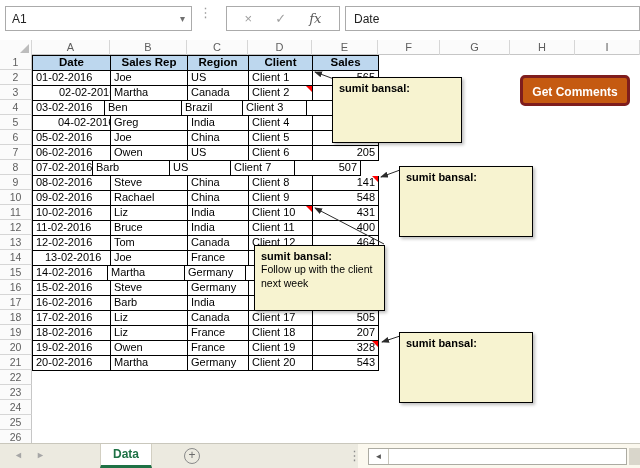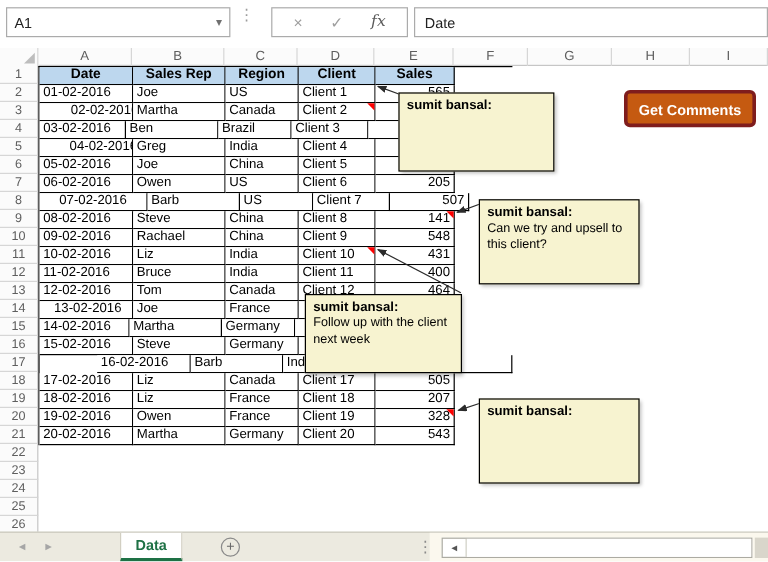--- a/index.html
+++ b/index.html
@@ -188,21 +188,21 @@
         <div class="tcell num" style="width: 66px; text-align: right;"></div>
       </div>
       <div class="trow">
         <div class="tcell" style="width: 78px; text-align: left;">06-02-2016</div>
         <div class="tcell" style="width: 77px; text-align: left;">Owen</div>
         <div class="tcell" style="width: 61px; text-align: left;">US</div>
         <div class="tcell" style="width: 64px; text-align: left;">Client 6</div>
         <div class="tcell num" style="width: 66px; text-align: right;">205</div>
       </div>
       <div class="trow">
-        <div class="tcell" style="width: 90px; text-align: center;">07-02-2016</div>
+        <div class="tcell" style="width: 60px; text-align: center;">07-02-2016</div>
         <div class="tcell" style="width: 77px; text-align: left;">Barb</div>
         <div class="tcell" style="width: 61px; text-align: left;">US</div>
         <div class="tcell" style="width: 64px; text-align: left;">Client 7</div>
         <div class="tcell num" style="width: 66px; text-align: right;">507</div>
       </div>
       <div class="trow">
         <div class="tcell" style="width: 78px; text-align: left;">08-02-2016</div>
         <div class="tcell" style="width: 77px; text-align: left;">Steve</div>
         <div class="tcell" style="width: 61px; text-align: left;">China</div>
         <div class="tcell" style="width: 64px; text-align: left;">Client 8</div>
@@ -251,21 +251,21 @@
         <div class="tcell num" style="width: 66px; text-align: right;"></div>
       </div>
       <div class="trow">
         <div class="tcell" style="width: 78px; text-align: left;">15-02-2016</div>
         <div class="tcell" style="width: 77px; text-align: left;">Steve</div>
         <div class="tcell" style="width: 61px; text-align: left;">Germany</div>
         <div class="tcell" style="width: 64px; text-align: left;"></div>
         <div class="tcell num" style="width: 66px; text-align: right;"></div>
       </div>
       <div class="trow">
-        <div class="tcell" style="width: 78px; text-align: left; margin-left: 48px;">16-02-2016</div>
+        <div class="tcell" style="width: 78px; text-align: left;">16-02-2016</div>
         <div class="tcell" style="width: 77px; text-align: left;">Barb</div>
         <div class="tcell" style="width: 61px; text-align: left;">India</div>
         <div class="tcell" style="width: 64px; text-align: left;"></div>
         <div class="tcell num" style="width: 66px; text-align: right;"></div>
       </div>
       <div class="trow">
         <div class="tcell" style="width: 78px; text-align: left;">17-02-2016</div>
         <div class="tcell" style="width: 77px; text-align: left;">Liz</div>
         <div class="tcell" style="width: 61px; text-align: left;">Canada</div>
         <div class="tcell" style="width: 64px; text-align: left;">Client 17</div>
@@ -308,21 +308,21 @@
       </marker>
     </defs>
   <line x1="334" y1="79" x2="315" y2="72" stroke="#2b2b2b" stroke-width="1" marker-end="url(#ah)"></line>
       <line x1="400" y1="170" x2="381" y2="177" stroke="#2b2b2b" stroke-width="1" marker-end="url(#ah)"></line>
       <line x1="384" y1="244" x2="315" y2="208" stroke="#2b2b2b" stroke-width="1" marker-end="url(#ah)"></line>
       <line x1="400" y1="336" x2="382" y2="342" stroke="#2b2b2b" stroke-width="1" marker-end="url(#ah)"></line>
     </svg>
 
   <div id="comments-layer">
       <div class="comment-box" style="left: 332px; top: 77px; width: 130px; height: 66px;"><span class="author">sumit bansal:</span></div>
-      <div class="comment-box" style="left: 399px; top: 166px; width: 134px; height: 71px;"><span class="author">sumit bansal:</span><span>Can we try and upsell to this client?</span></div>
+      <div class="comment-box" style="left: 399px; top: 166px; width: 134px; height: 71px;"><span class="author">sumit bansal:</span></div>
       <div class="comment-box" style="left: 254px; top: 245px; width: 131px; height: 66px;"><span class="author">sumit bansal:</span><span>Follow up with the client next week</span></div>
       <div class="comment-box" style="left: 399px; top: 332px; width: 134px; height: 71px;"><span class="author">sumit bansal:</span></div>
     </div>
 
   <div id="get-comments">Get Comments</div>
 
   <div id="tabbar">
     <div class="right-bg"></div>
     <span class="navarr" style="left:14px">◄</span>
     <span class="navarr" style="left:36px">►</span>

